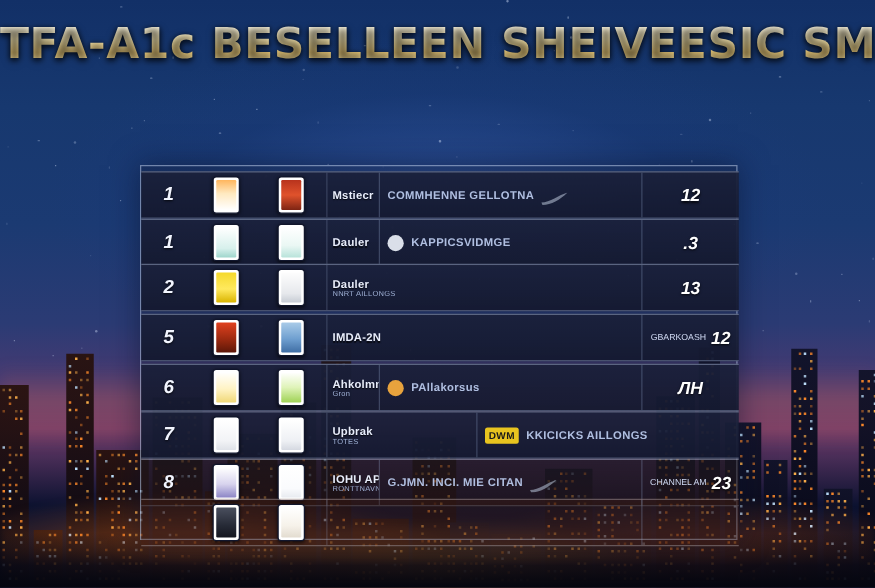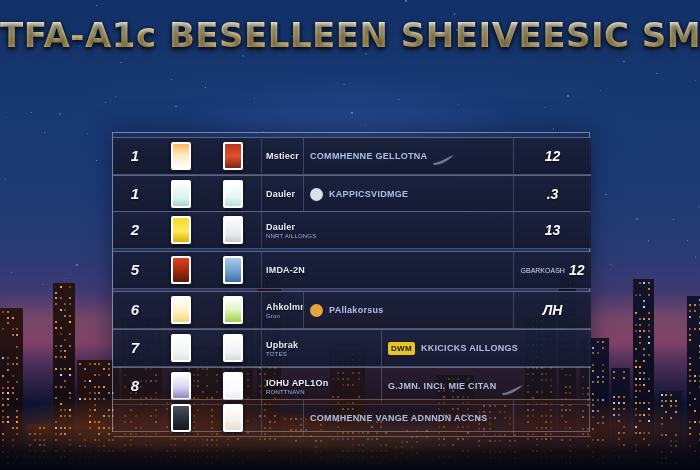--- a/index.html
+++ b/index.html
@@ -1550,39 +1550,40 @@
           <div class="c-name">
             <div class="nm">IOHU APL1On</div>
             <div class="sub">RONTTNAVN</div>
           </div>
           <div class="c-brand">
             <div class="blur-txt">G.JMN. INCI. MIE CITAN</div>
             <span class="swoosh"><svg width="22" height="10" viewBox="0 0 22 10">
                 <path d="M0 8 C7 8 14 2 21 0 C15 6 8 10 1 10 Z" fill="#aeb8cc" opacity=".75"></path>
               </svg></span>
           </div>
+          <div class="c-val">
+            <span class="tag">CHANNEL AM</span>
+            <span class="val">23</span>
+          </div>
         </div>
         <div class="row ghost" style="top: 266px;">
           <div class="c-rank"><span></span></div>
           <div class="c-thumb1">
             <div class="phone">
               <div class="scr" style="background: linear-gradient(rgb(74, 79, 94) 0%, rgb(38, 42, 54) 60%, rgb(20, 22, 31) 100%);"></div>
             </div>
           </div>
           <div class="c-thumb2">
             <div class="phone">
               <div class="scr" style="background: linear-gradient(rgb(255, 255, 255) 0%, rgb(246, 242, 234) 60%, rgb(227, 220, 208) 100%);"></div>
             </div>
           </div>
           <div class="c-name">
             <div class="nm"></div>
           </div>
-          <div class="c-brand">
-            <div class="blur-txt">COMMHENNE VANGE ADNNDN ACCNS</div>
-          </div>
           <div class="c-val">
             <span class="val"></span>
           </div>
         </div>
       </div>
   </div>
 
 </div>
 
 </body></html>

